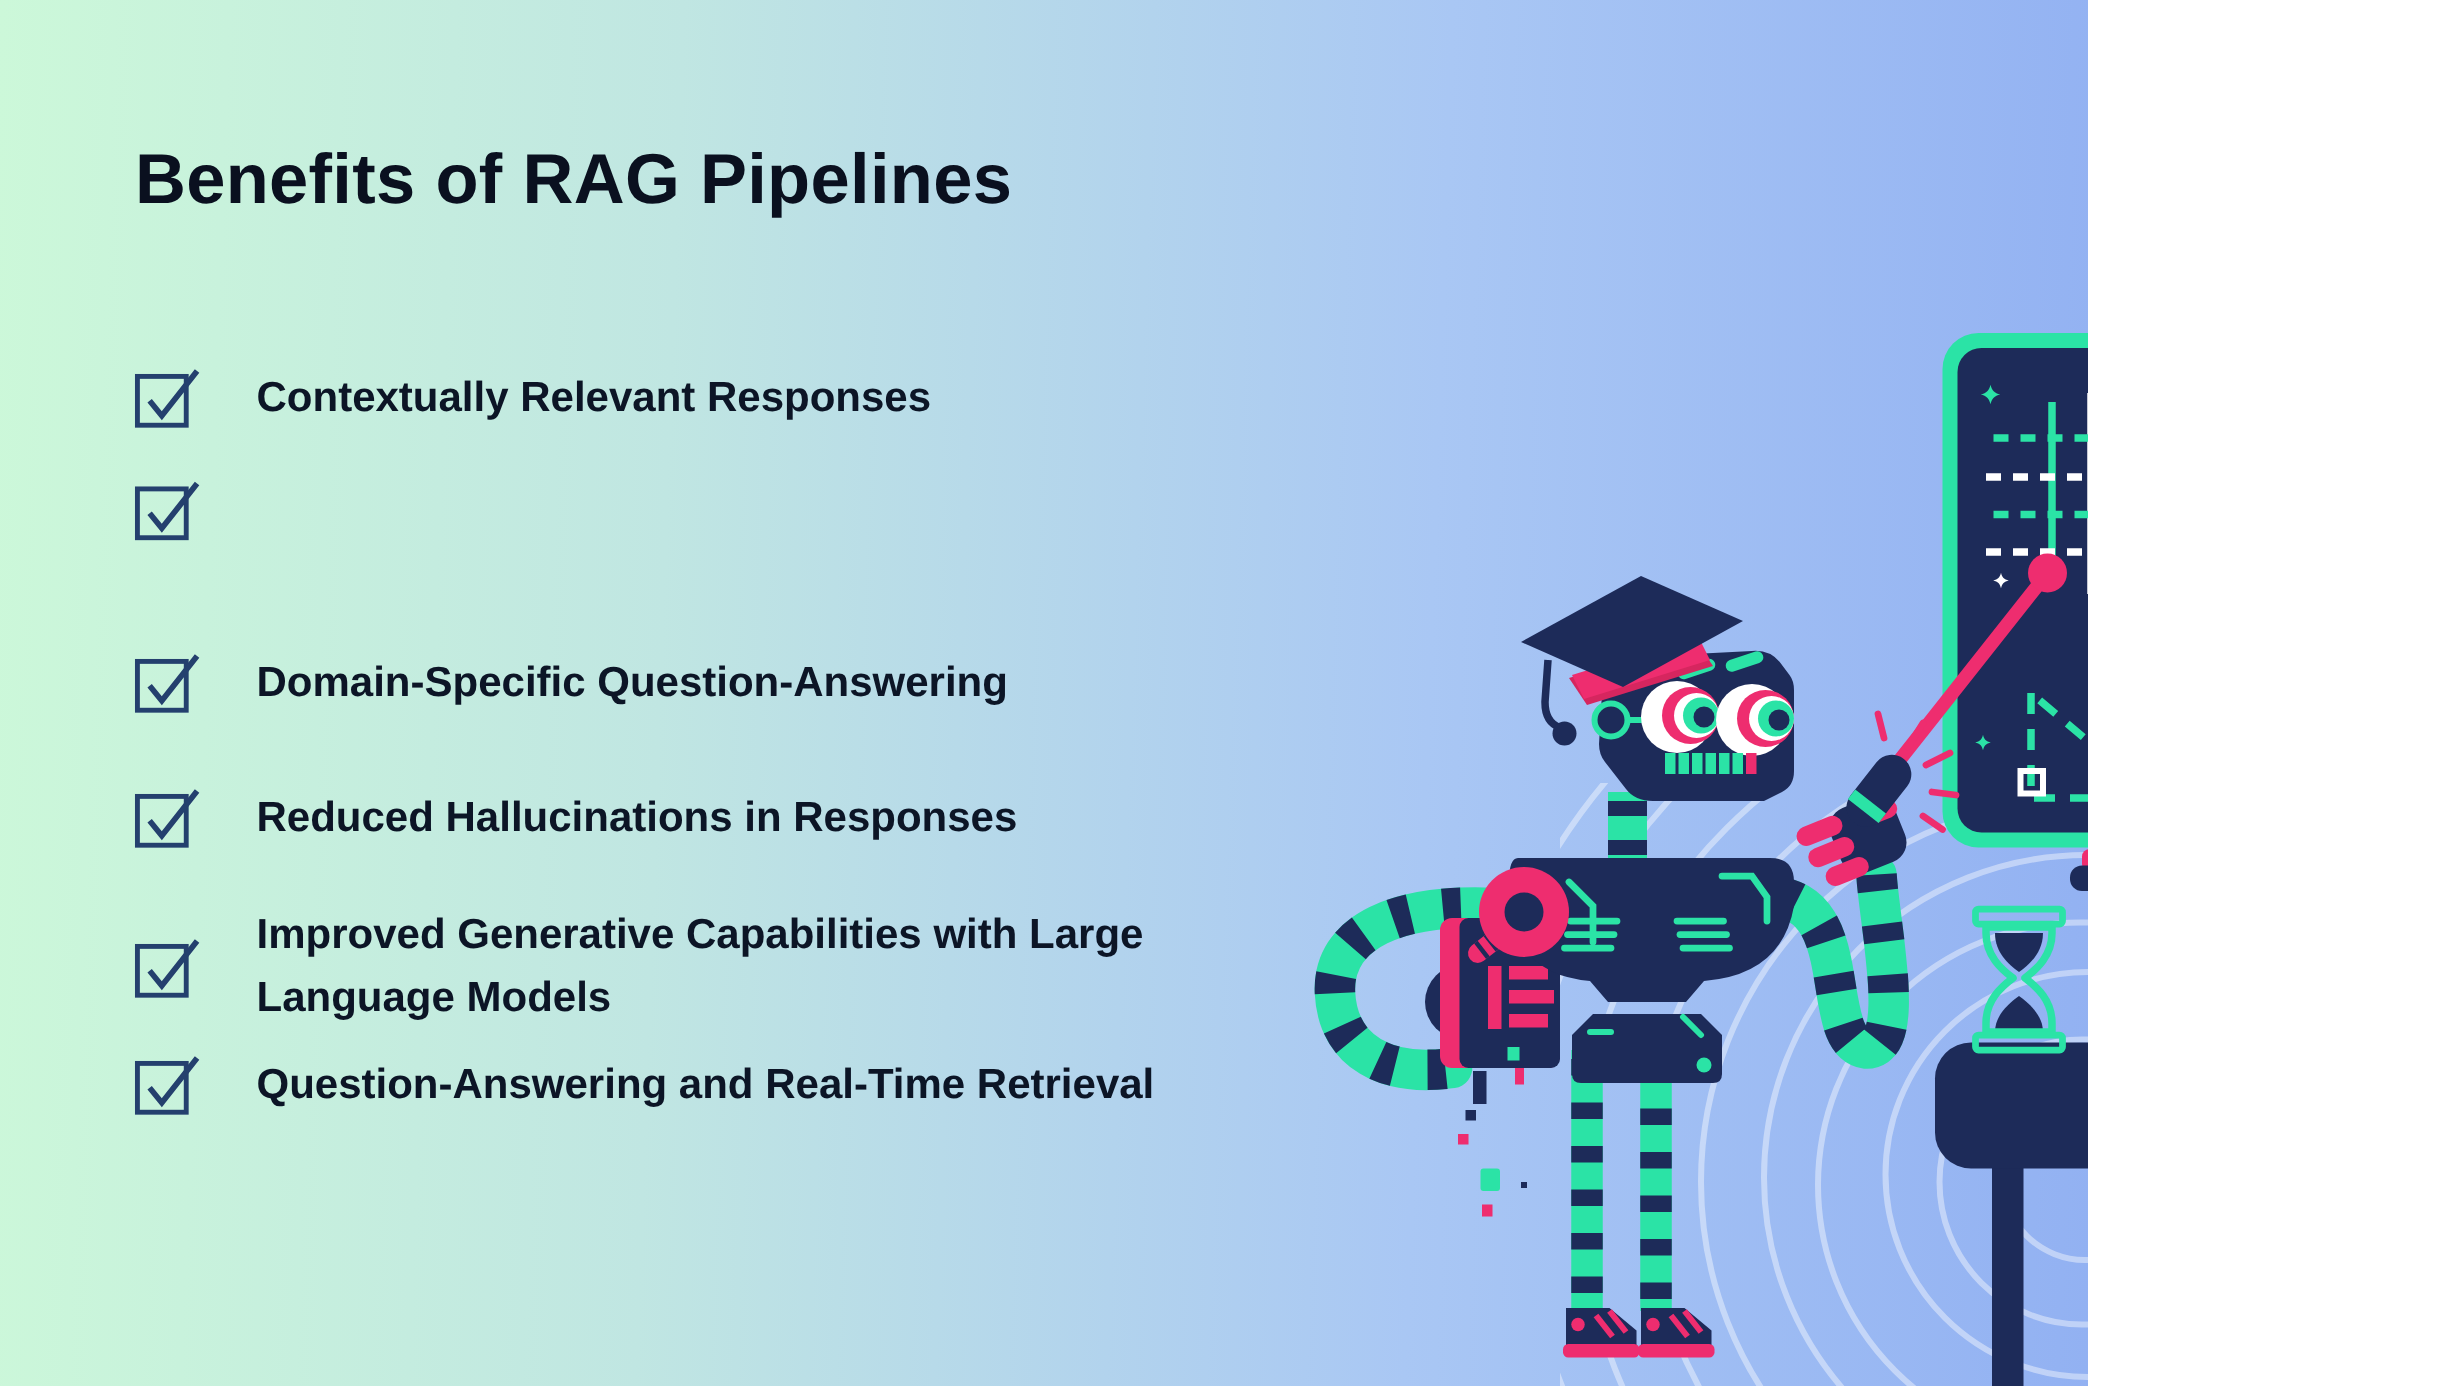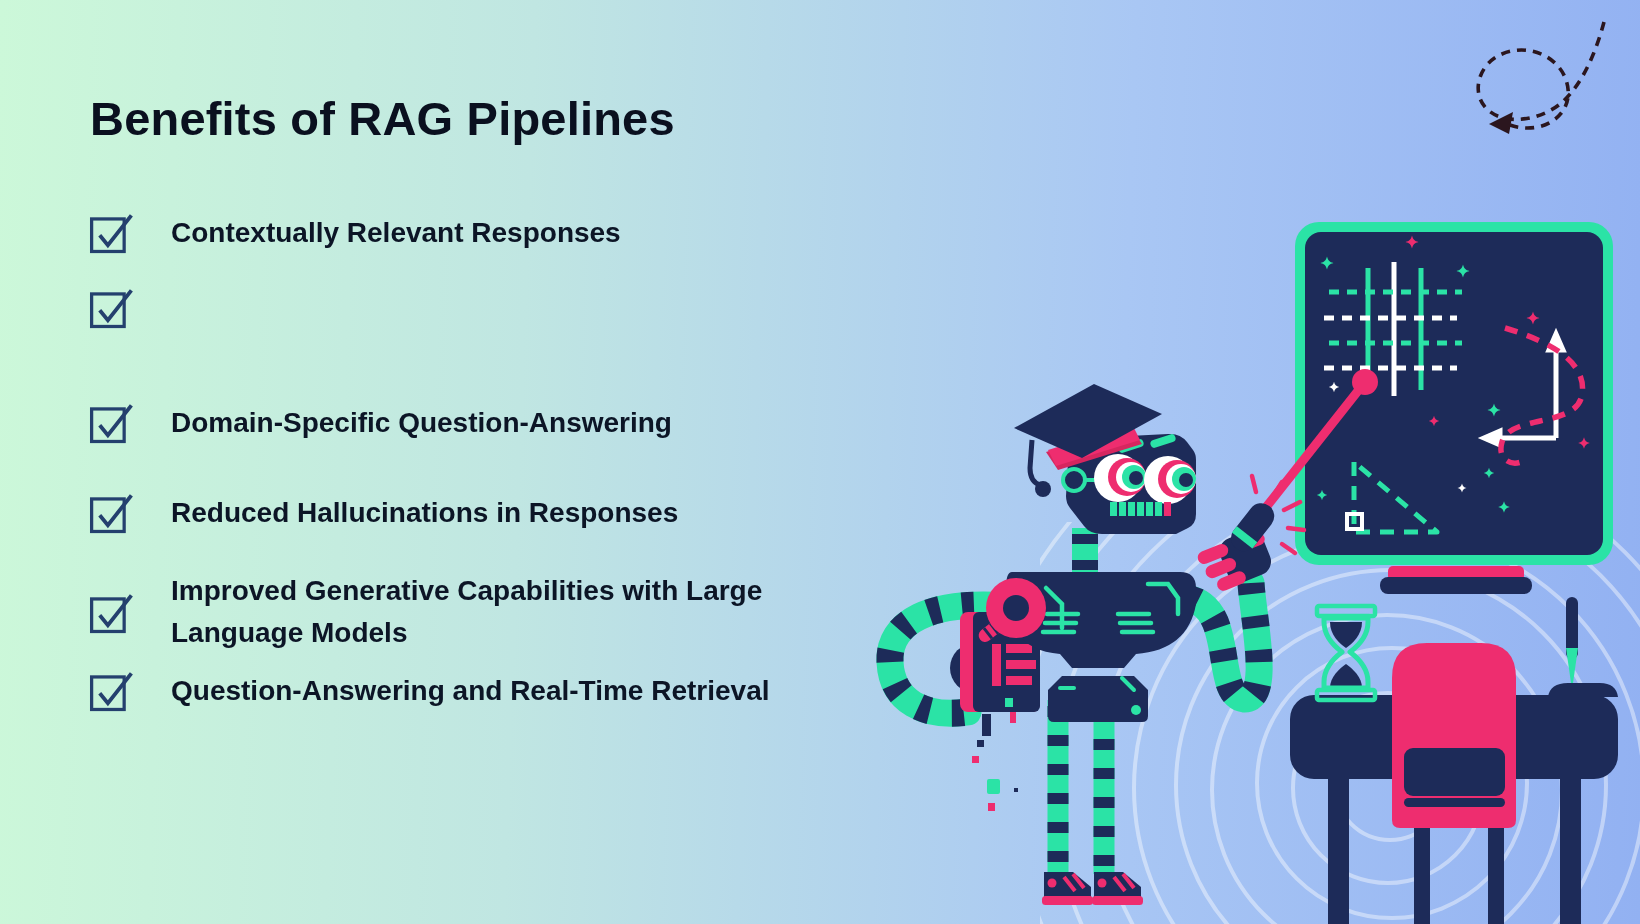--- a/index.html
+++ b/index.html
@@ -1,26 +1,26 @@
 <!DOCTYPE html>
 <html><head>
 <meta charset="utf-8">
 <style>
   html,body{margin:0;padding:0;}
   .canvas{
-    position:relative;width:1640px;height:924px;overflow:hidden;
+    position:relative;width:1392px;height:924px;overflow:hidden;
     background:linear-gradient(92deg,#ccf8d9 0%,#c0e6e2 32%,#a9c7f4 68%,#92b1f2 100%);
     font-family:"Liberation Sans",sans-serif;
   }
   .illus{position:absolute;left:0;top:0;z-index:0;}
   .title{
     position:absolute;left:90px;top:60px;z-index:2;
     font-size:47px;font-weight:800;color:#0a101f;letter-spacing:.2px;
   }
-  .row{position:absolute;left:88px;display:flex;align-items:center;gap:36px;z-index:2;}
+  .row{position:absolute;left:88px;display:flex;align-items:center;gap:36px;z-index:2;margin-top:32px;}
   .cb{width:47px;height:47px;flex:none;display:block;}
   .label{width:640px;font-size:28px;font-weight:700;line-height:42px;color:#0c1526;}
   .r1{top:209px}.r2{top:284px}.r3{top:399px}.r4{top:489px}.r5{top:570px}.r6{top:667px}
 </style>
 </head>
 <body>
 
 <div class="canvas">
 
   <svg class="illus" width="1640" height="924" viewBox="0 0 1640 924" aria-hidden="true">

